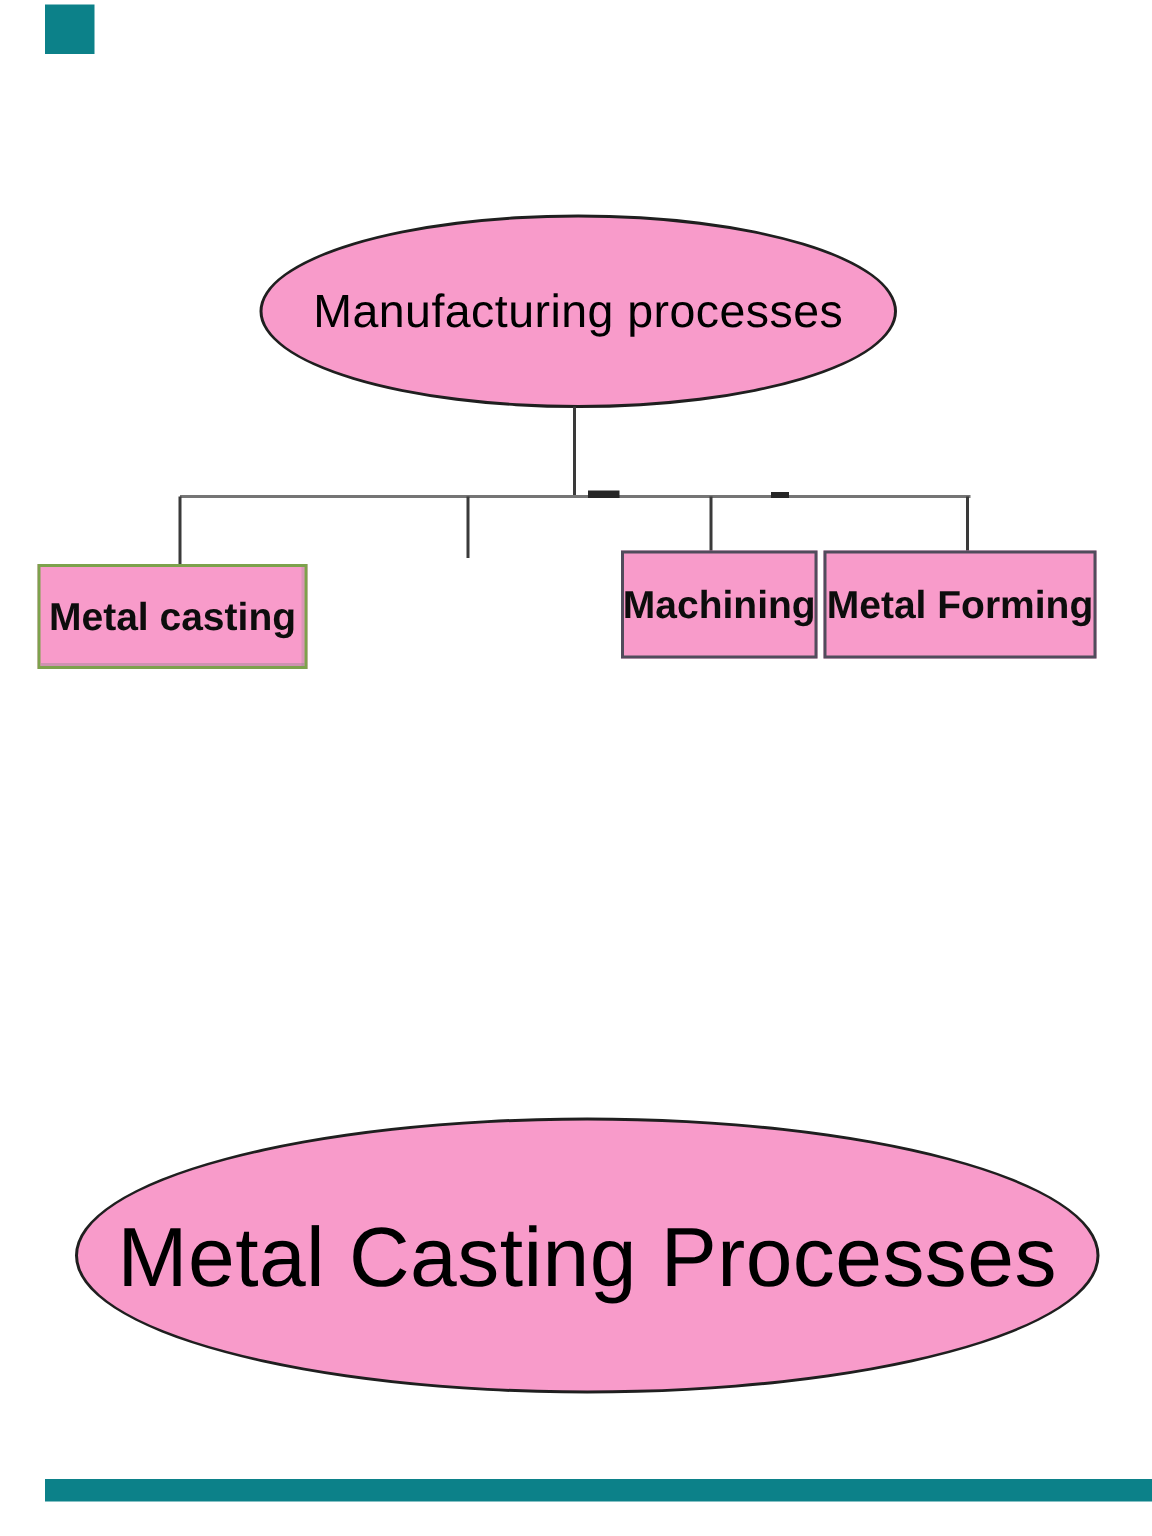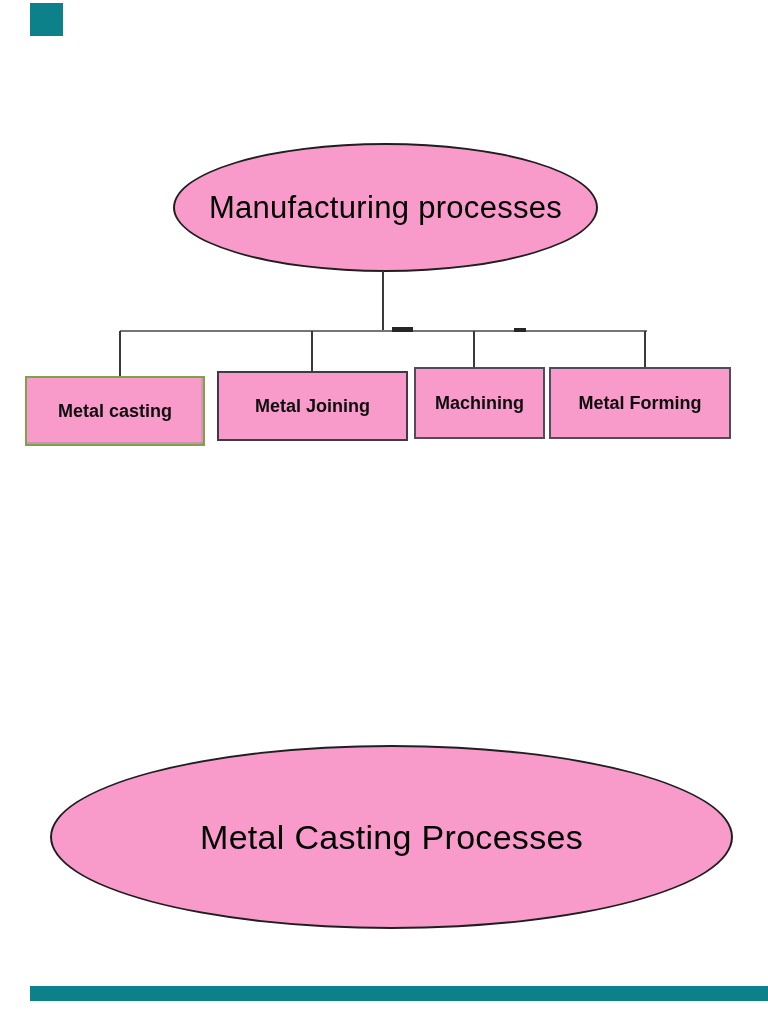--- a/index.html
+++ b/index.html
@@ -45,21 +45,21 @@
   }
   .ellipse.root-node {
     left: 173px; top: 143px;
     width: 425px; height: 129px;
     font-size: 31px;
     letter-spacing: 0.3px;
   }
   .ellipse.title-node {
     left: 50px; top: 745px;
     width: 683px; height: 184px;
-    font-size: 34px;
+    font-size: 56px;
     letter-spacing: 0.3px;
   }
 
   
   .line {
     position: absolute;
     background: #3a3a3a;
   }
   .line.v-root  { left: 382px; top: 271px; width: 2px; height: 60px; }
   .line.h-main  { left: 120px; top: 330px; width: 527px; height: 2px; background: #757575; }
@@ -71,21 +71,21 @@
   .line.drop-4  { left: 644px; top: 331px; width: 2px; height: 37px; }
 
   
   .cat-box {
     position: absolute;
     background: #f89bca;
     display: flex;
     align-items: center;
     justify-content: center;
     text-align: center;
-    font-size: 18px;
+    font-size: 26px;
     font-weight: bold;
     color: #0d0d0d;
     box-sizing: border-box;
   }
   .cat-box.casting {
     left: 25px; top: 376px; width: 180px; height: 70px;
     border: 2px solid #7da24c;
     box-shadow: inset 0 -2px 0 rgba(130,130,130,0.35), inset -2px 0 0 rgba(130,130,130,0.25);
   }
   .cat-box.joining {
@@ -120,23 +120,20 @@
   <div class="line mark-2"></div>
   <div class="line drop-1"></div>
   <div class="line drop-2"></div>
   <div class="line drop-3"></div>
   <div class="line drop-4"></div>
 
   <div class="cat-box casting">
     <span>Metal casting</span>
   </div>
 
-  <div class="cat-box joining">
-    <span>Metal Joining</span>
-  </div>
 
   <div class="cat-box machining">
     <span>Machining</span>
   </div>
 
   <div class="cat-box forming">
     <span>Metal Forming</span>
   </div>
 
   <div class="ellipse title-node">

